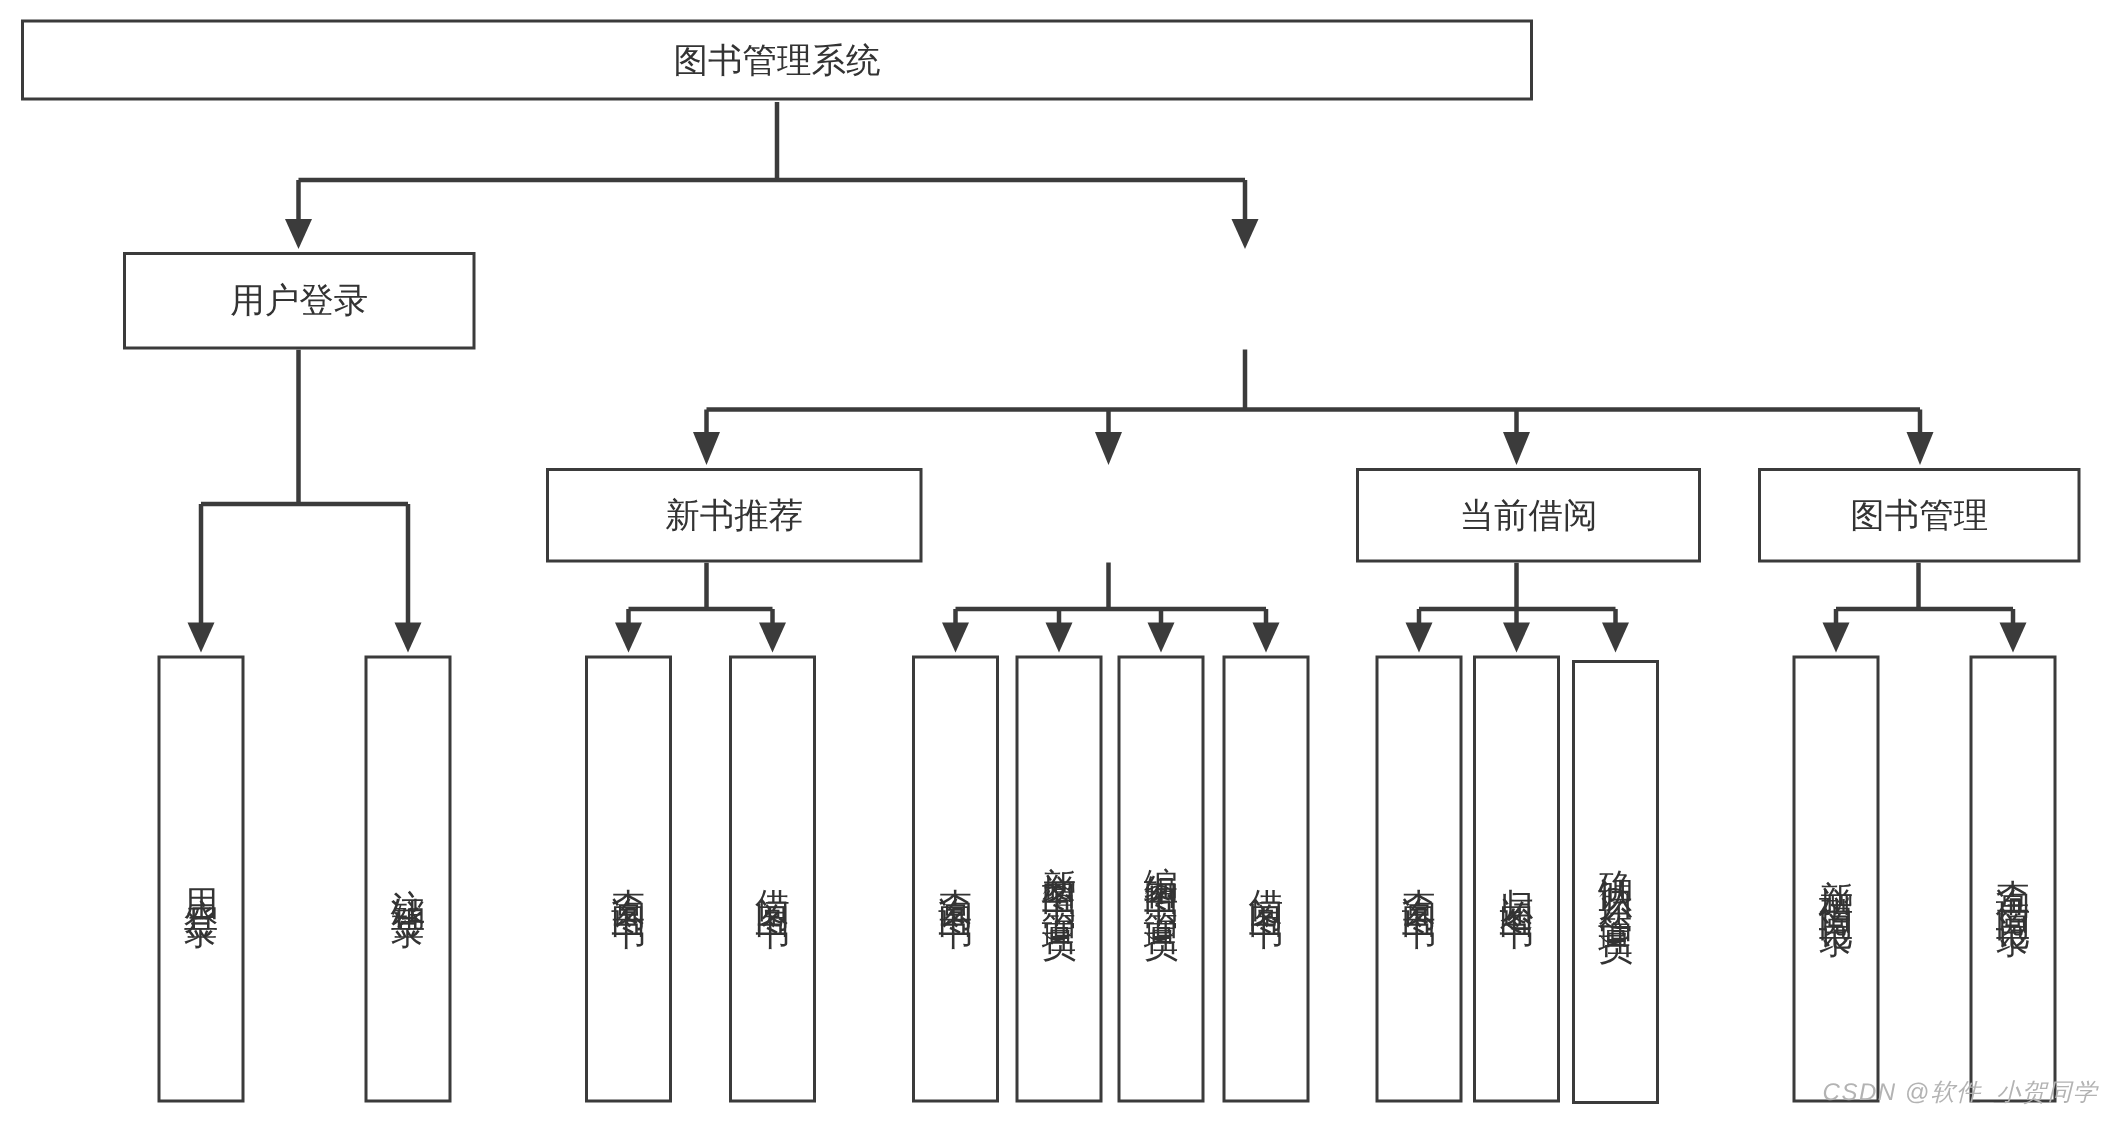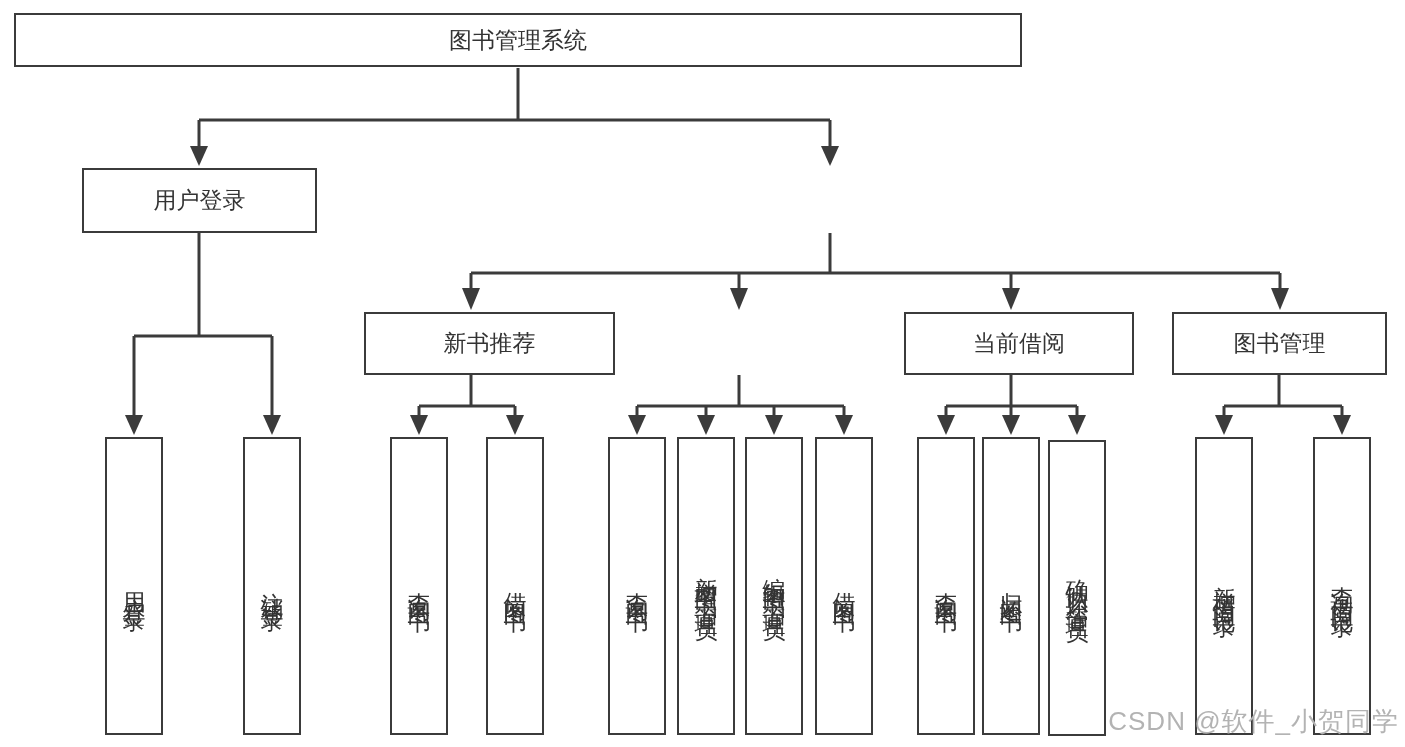--- a/index.html
+++ b/index.html
@@ -17,21 +17,21 @@
     border:2px solid var(--box-border);color:var(--text);
     display:flex;align-items:center;justify-content:center;
     font-size:23px;line-height:1;white-space:nowrap;z-index:2;
   }
   .node.v{
     writing-mode:vertical-rl;text-orientation:mixed;
     letter-spacing:6px;font-size:23px;white-space:normal;
   }
   .watermark{
     position:absolute;right:6px;bottom:8px;z-index:10;
-    color:var(--watermark);font-size:26px;letter-spacing:1px;
+    color:var(--watermark);font-size:16px;letter-spacing:1px;font-style:italic;
   }
 </style>
 </head>
 <body>
 
 <div class="canvas">
 
   <svg class="connectors" viewBox="0 0 1405 747" xmlns="http://www.w3.org/2000/svg">
 
     <line x1="518" y1="68" x2="518" y2="120"></line>

